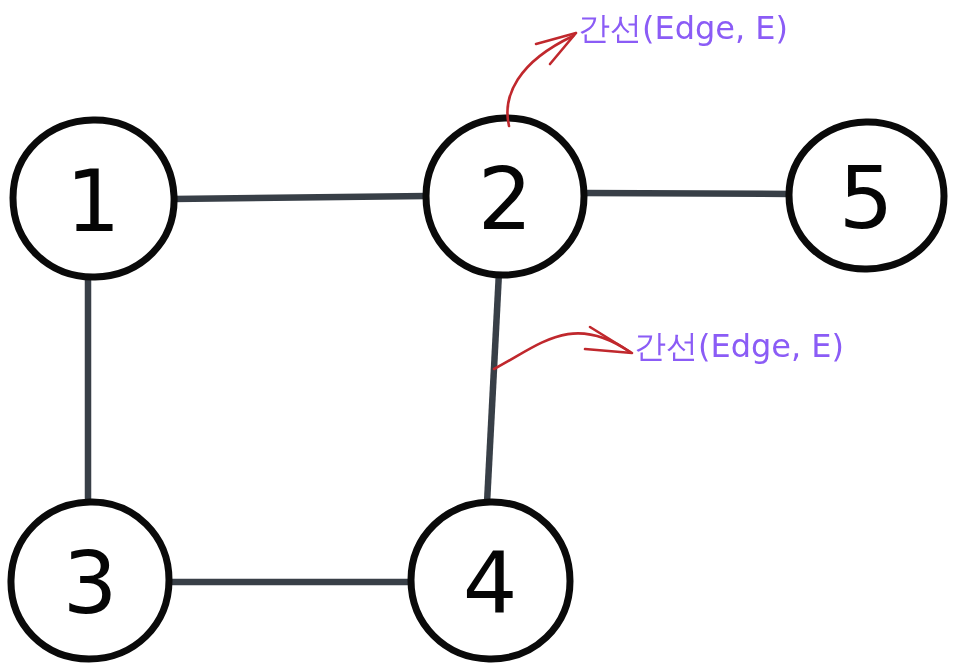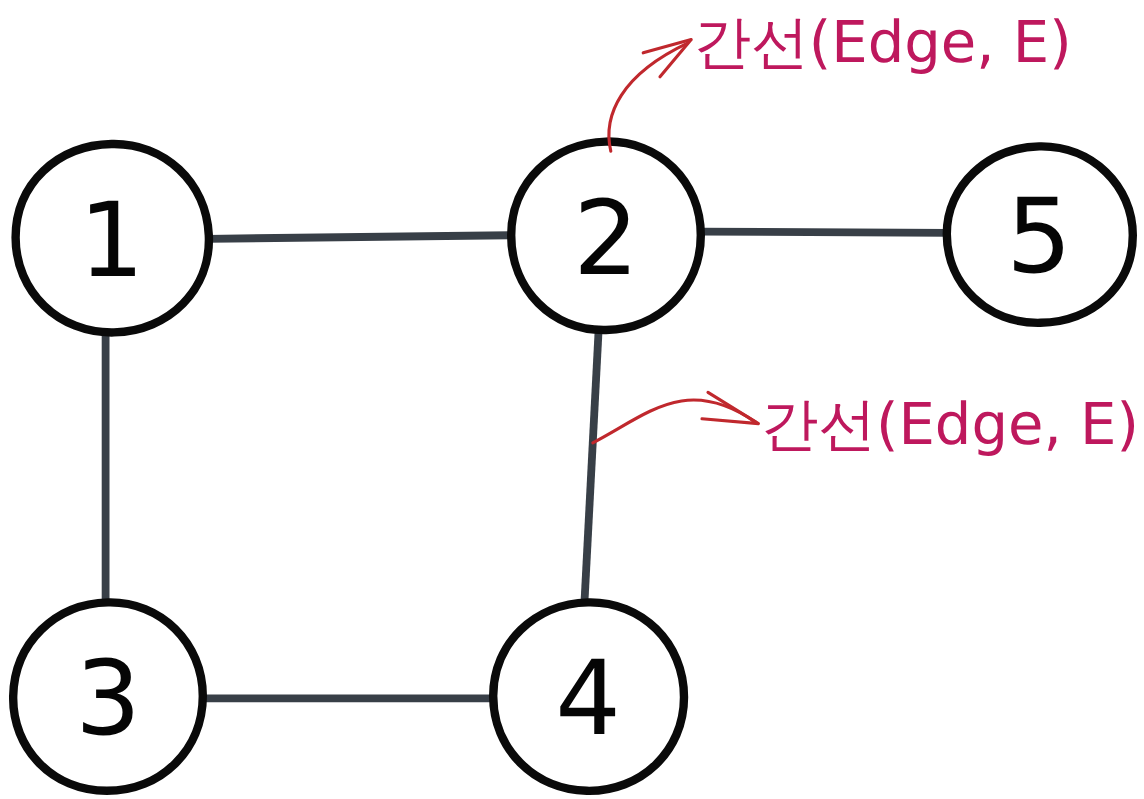--- a/index.html
+++ b/index.html
@@ -54,23 +54,23 @@
   }
   .annot-head {
     stroke: #c0282d;
     stroke-width: 2.6;
     fill: none;
     stroke-linecap: round;
     stroke-linejoin: round;
   }
   .annot-text {
     position: absolute;
-    color: #be185d;
+    color: #8b5cf6;
     font-family: "DejaVu Sans", sans-serif;
-    font-size: 48px;
+    font-size: 32px;
     font-weight: 400;
     white-space: pre;
     line-height: 1;
     letter-spacing: 0px;
   }
   #annot-label-top {
     left: 578px;
     top: 12px;
   }
   #annot-label-bottom {

